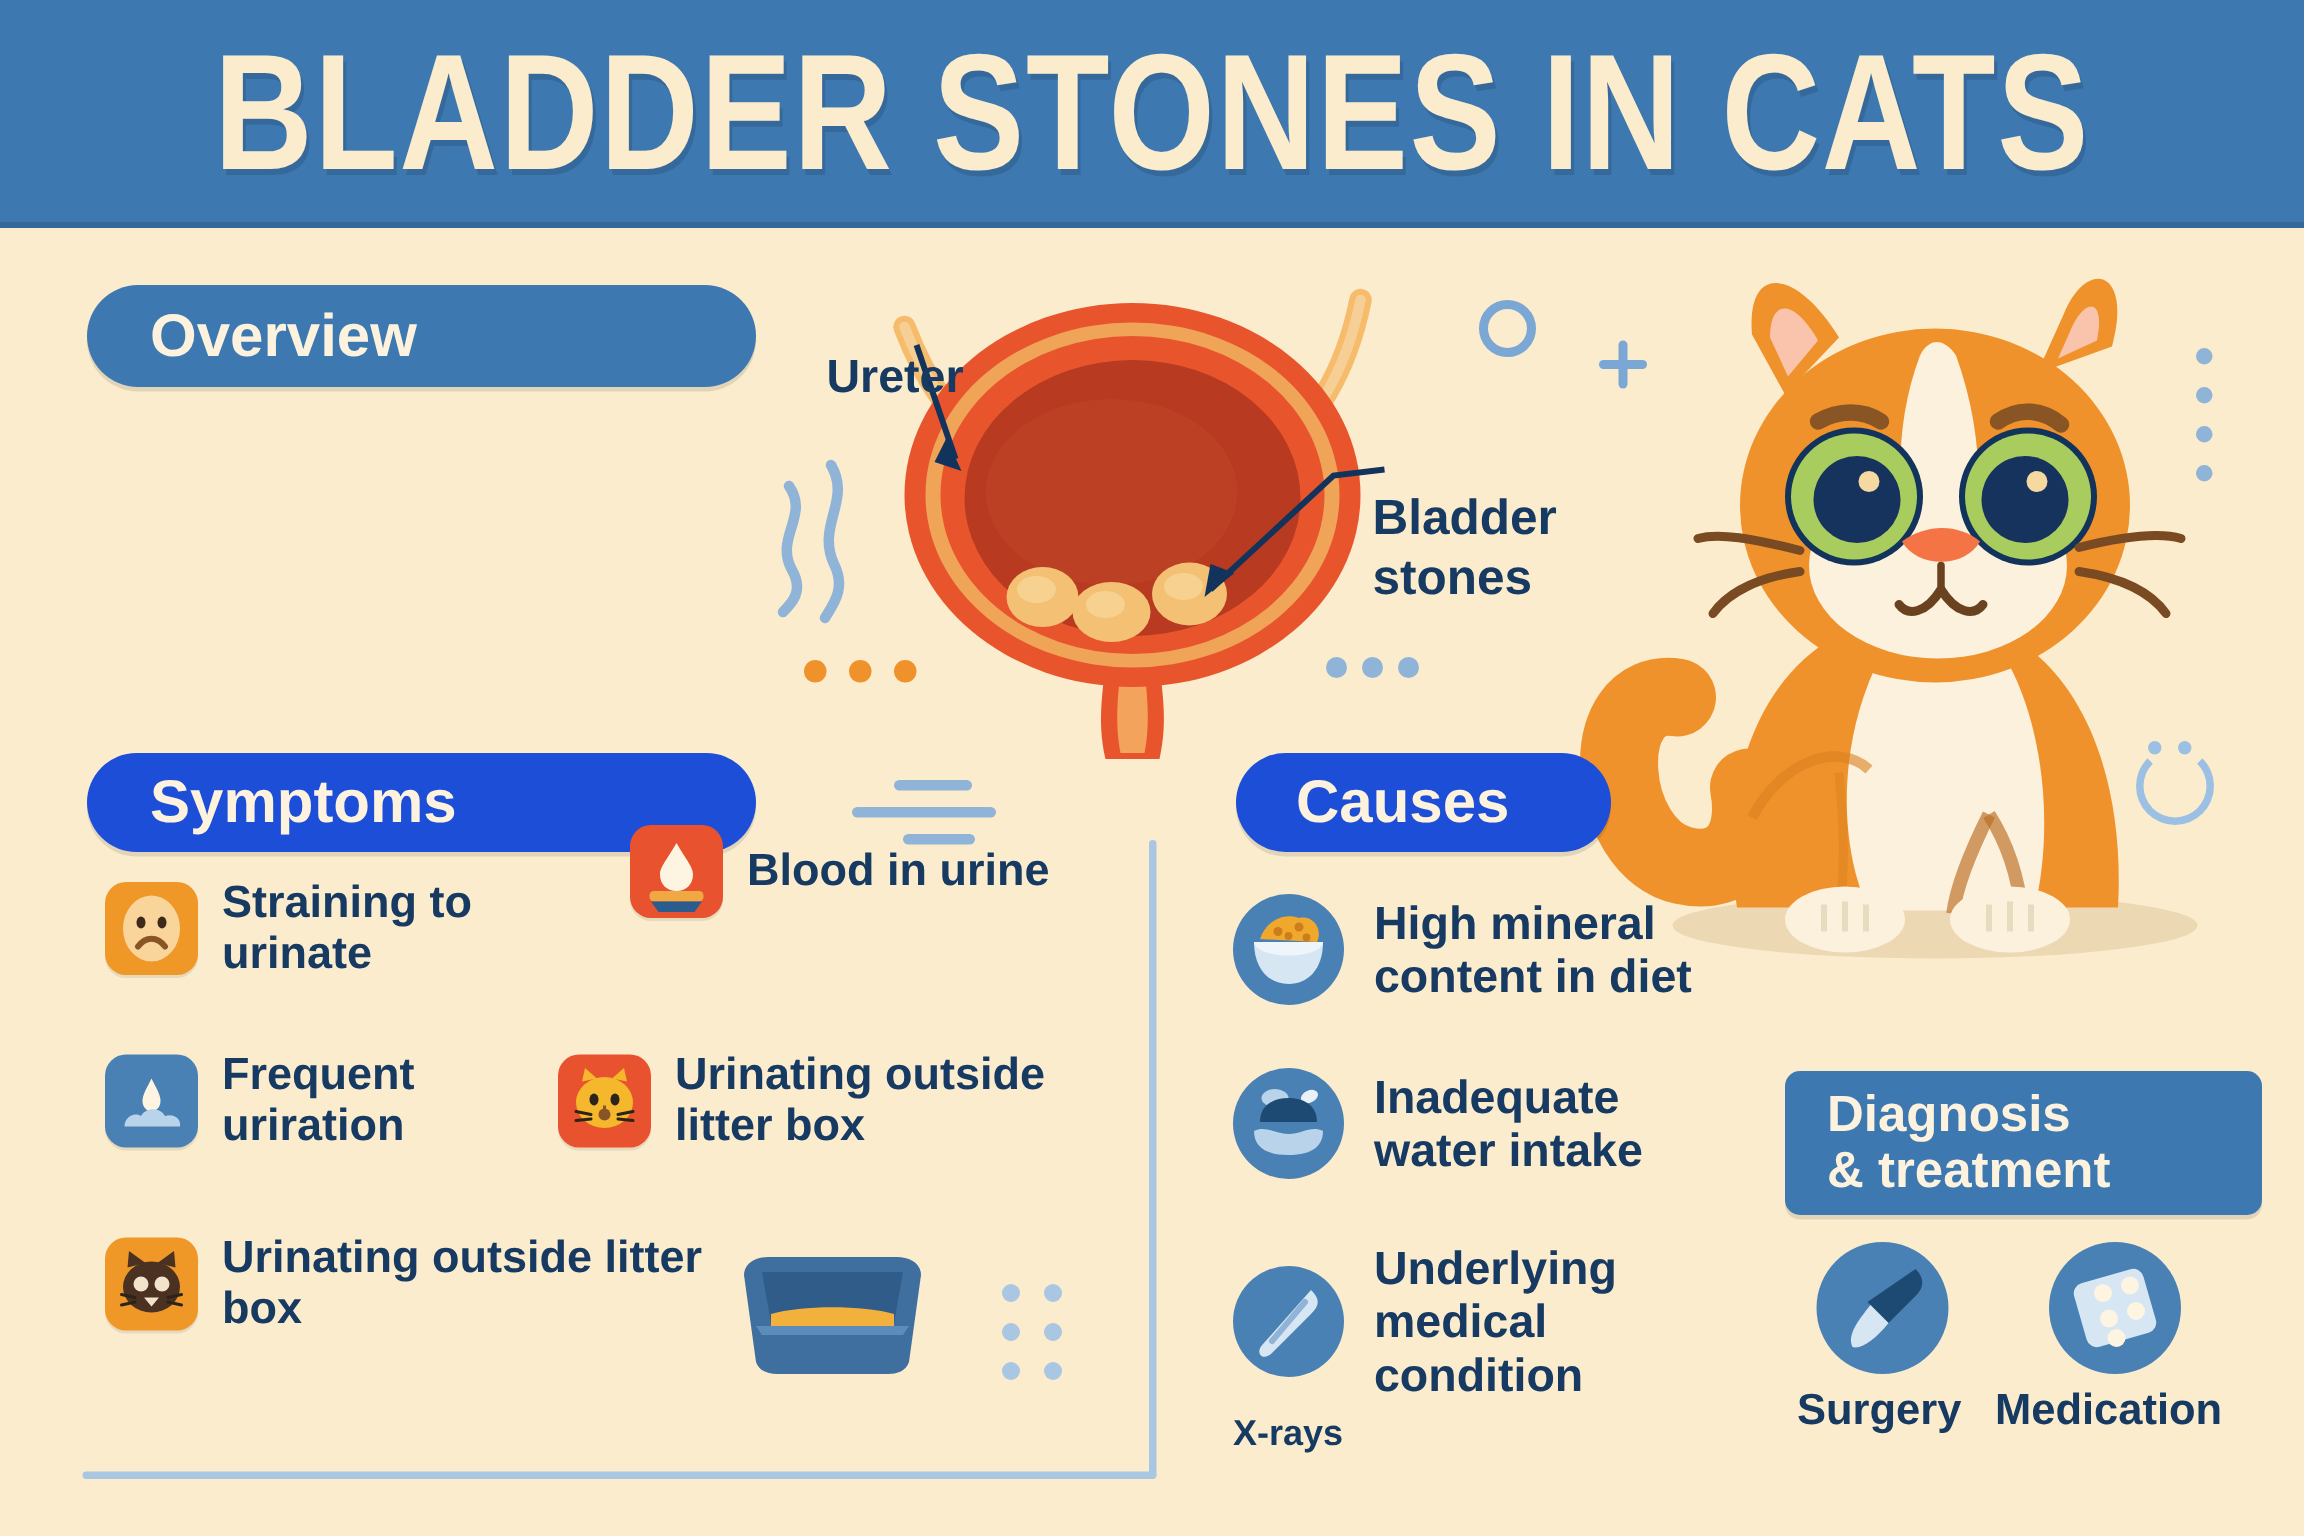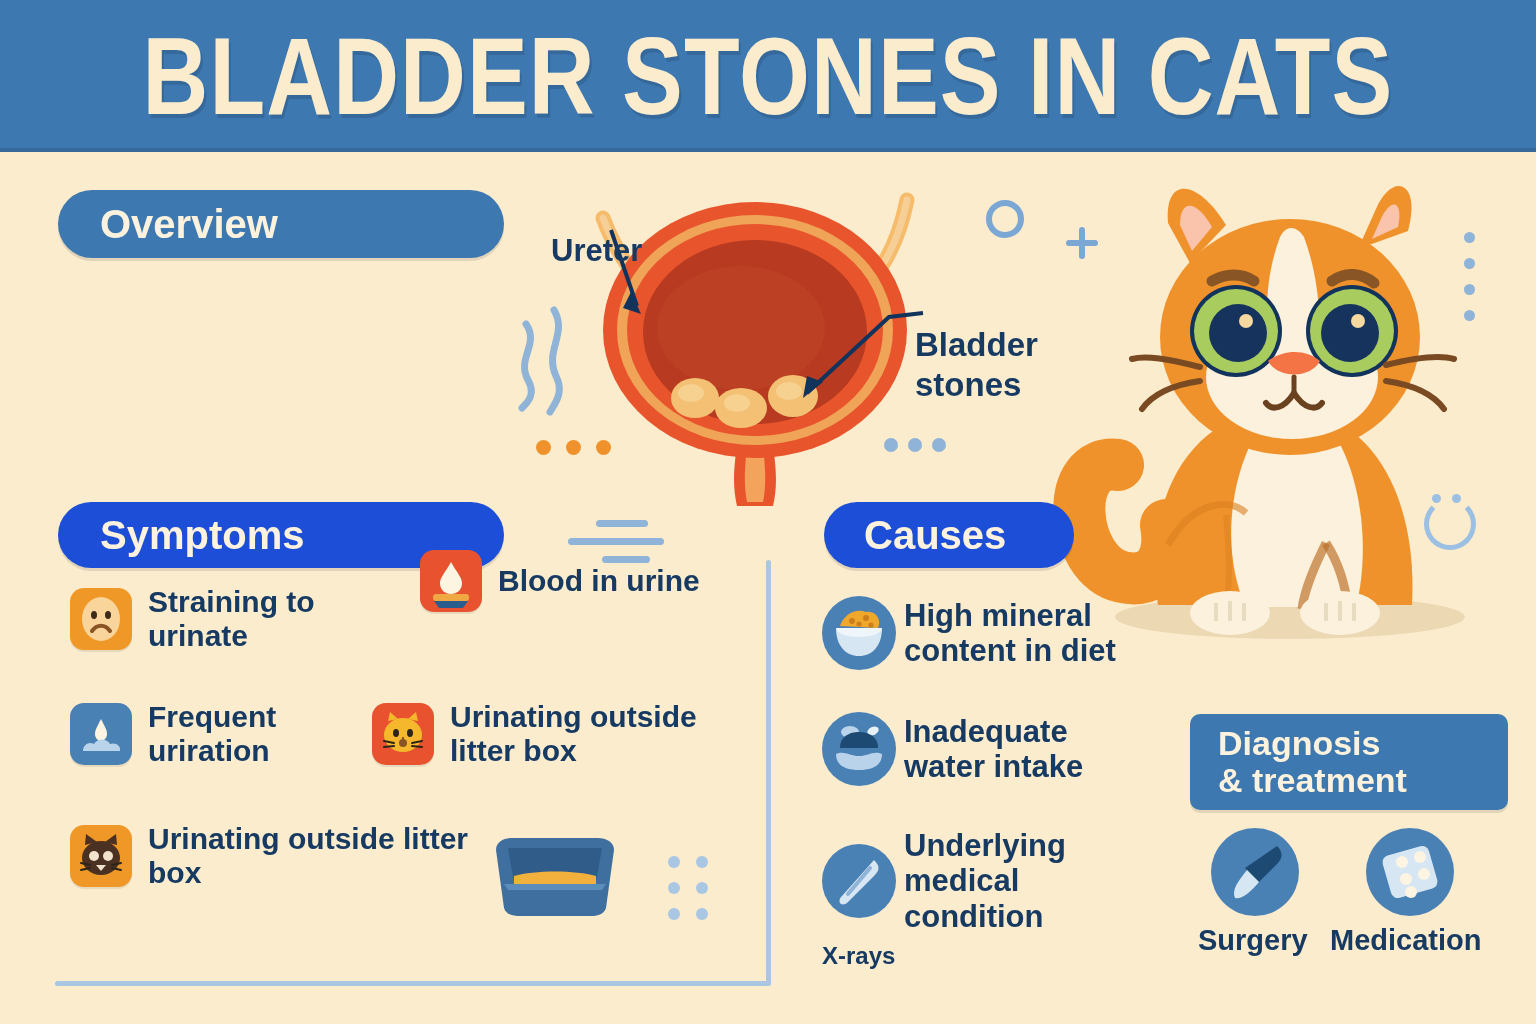--- a/index.html
+++ b/index.html
@@ -75,21 +75,21 @@
     font-family:"Liberation Sans", sans-serif;
     font-weight:bold;font-size:30px;line-height:1.13;color:#173a63;
   }
   #sym-0{left:70px;top:585px;width:290px;}
   #sym-1{left:372px;top:550px;width:360px;padding-left:48px;}
   #sym-2{left:70px;top:700px;width:290px;}
   #sym-3{left:372px;top:700px;width:380px;}
   #sym-4{left:70px;top:822px;width:400px;}
 
   
-  .cause{position:absolute;display:flex;align-items:center;gap:8px;}
+  .cause{position:absolute;display:flex;align-items:center;gap:20px;}
   .cause-circle{
     width:74px;height:74px;border-radius:50%;flex:0 0 74px;
     background:#4a81b4;position:relative;overflow:hidden;
   }
   .cause-label{
     font-family:"Liberation Sans", sans-serif;
     font-weight:bold;font-size:31px;line-height:1.14;color:#173a63;
   }
   #cause-0{left:822px;top:596px;width:380px;}
   #cause-1{left:822px;top:712px;width:330px;}

